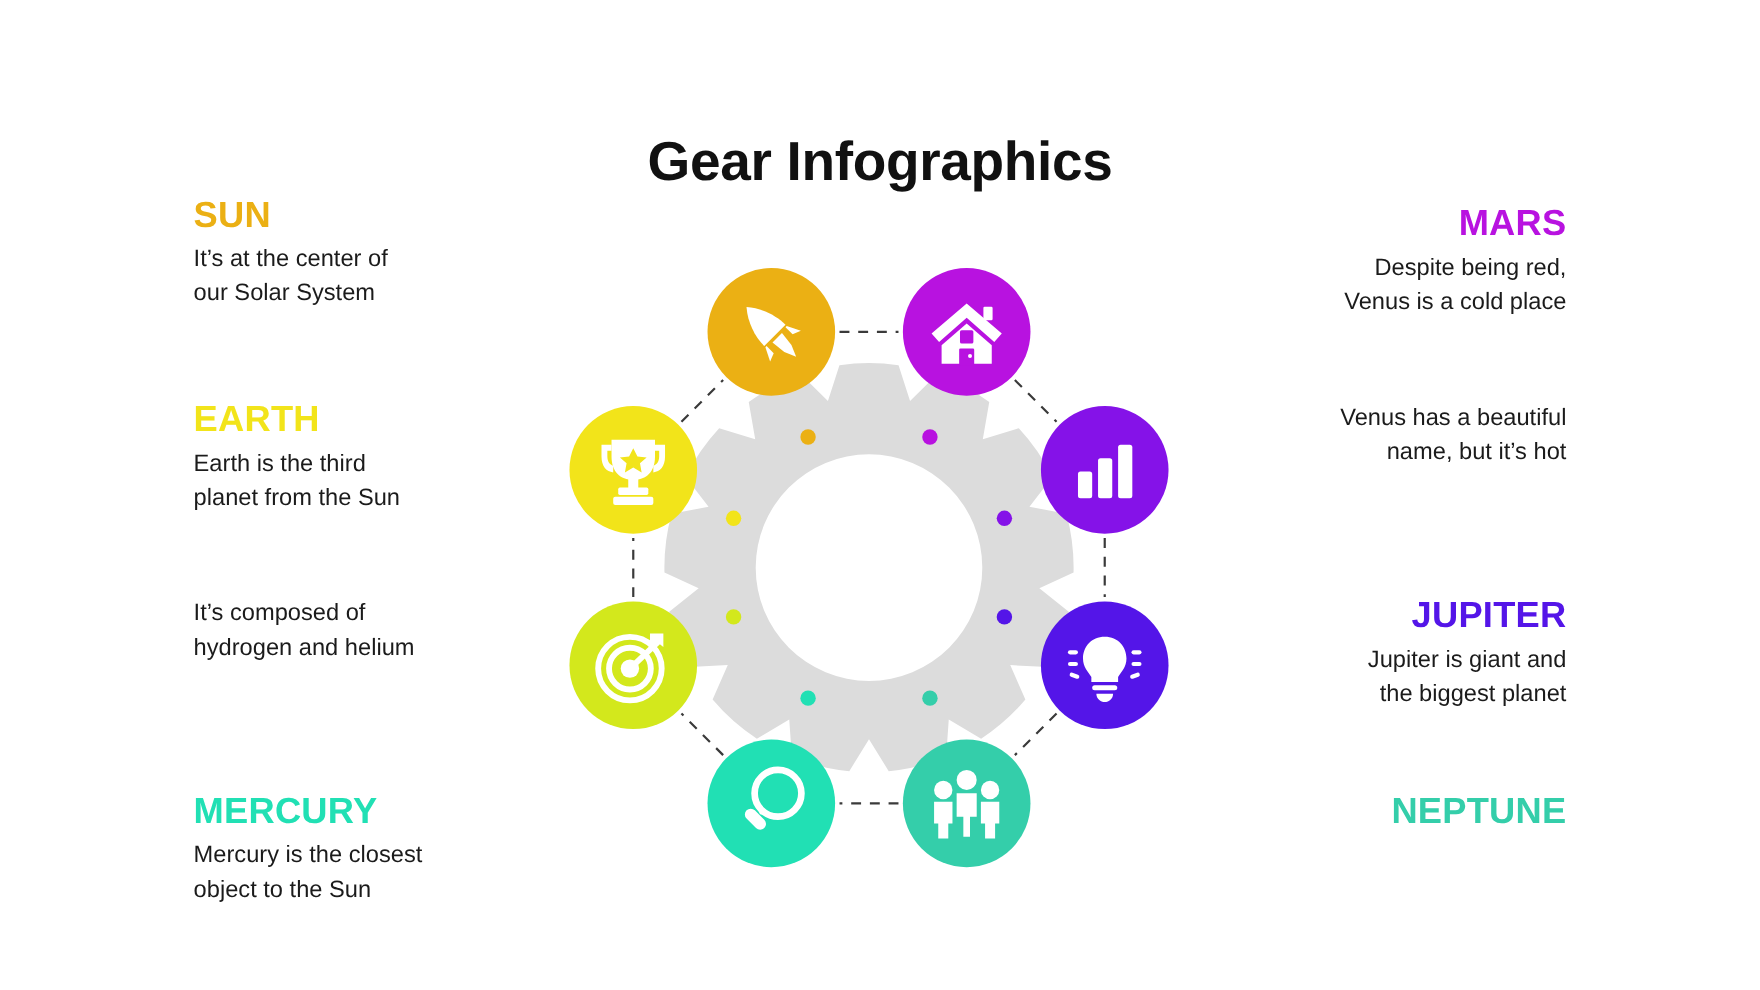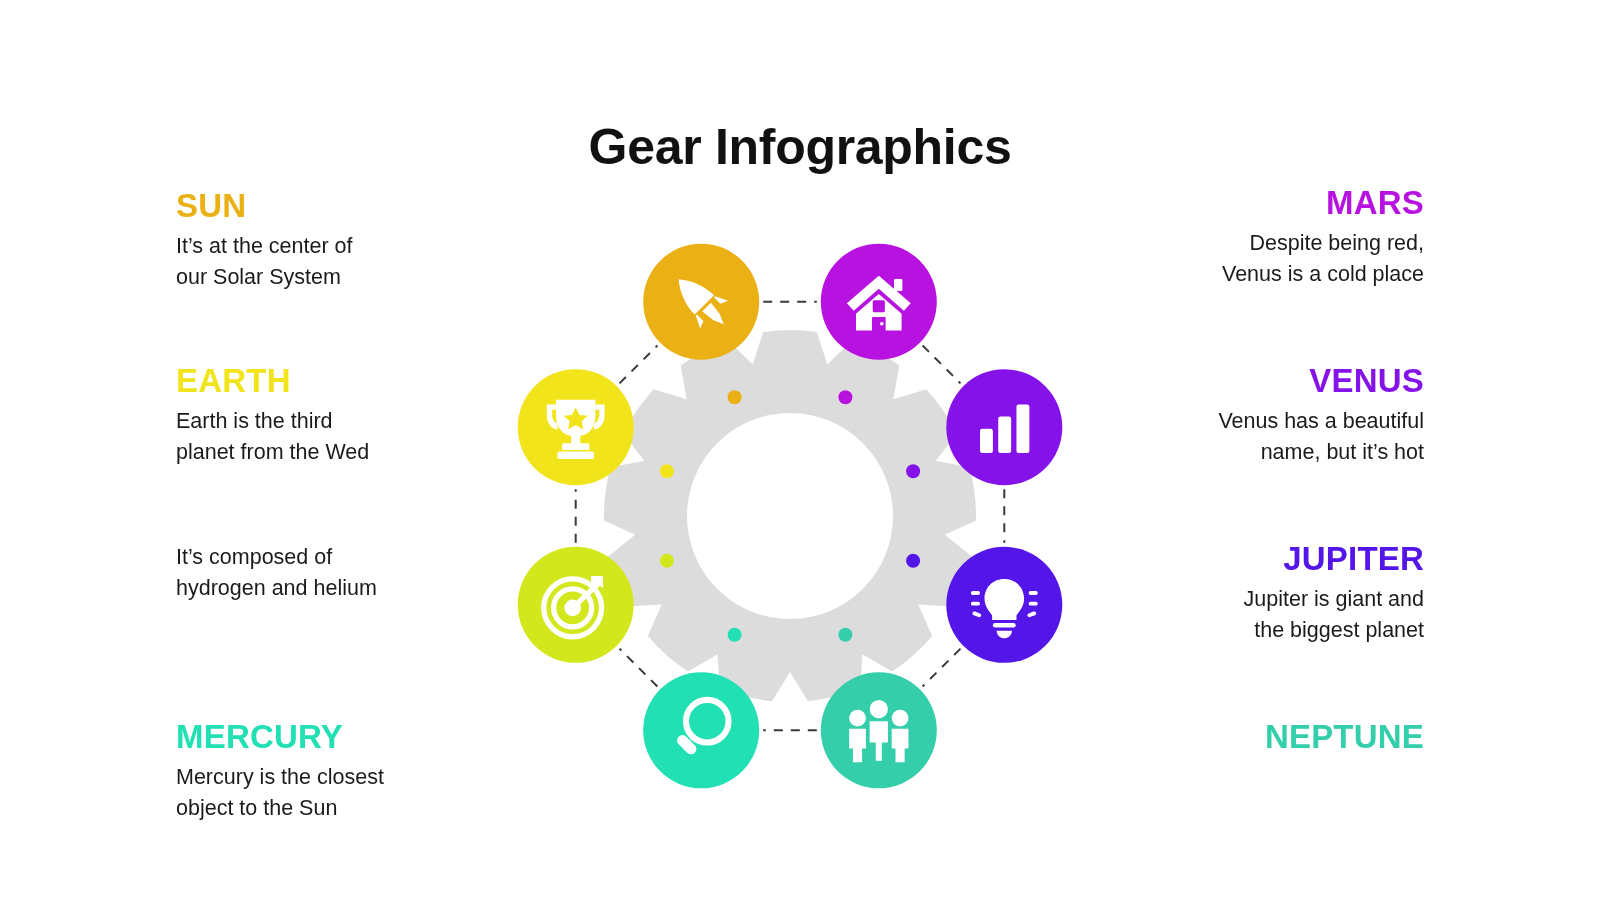--- a/index.html
+++ b/index.html
@@ -51,33 +51,33 @@
 </style>
 </head>
 <body>
 
 <div id="stage">
 
   <div class="title">Gear Infographics</div>
 
   <div class="col col-left">
 
-    <div class="entry" style="top:153px;">
+    <div class="entry" style="top:142px;">
       <div class="entry-title" style="color: rgb(235, 176, 20);">SUN</div>
       <div class="entry-desc">
         <div>It’s at the center of</div>
         <div>our Solar System</div>
       </div>
     </div>
 
     <div class="entry" style="top:328px;">
       <div class="entry-title" style="color: rgb(242, 228, 26);">EARTH</div>
       <div class="entry-desc">
         <div>Earth is the third</div>
-        <div>planet from the Wed</div>
+        <div>planet from the Sun</div>
       </div>
     </div>
 
     <div class="entry" style="top:506px;">
       <div class="entry-desc">
         <div>It’s composed of</div>
         <div>hydrogen and helium</div>
       </div>
     </div>
 
@@ -95,21 +95,20 @@
 
     <div class="entry" style="top:150px;">
       <div class="entry-title" style="color: rgb(184, 18, 224);">MARS</div>
       <div class="entry-desc">
         <div>Despite being red,</div>
         <div>Venus is a cold place</div>
       </div>
     </div>
 
     <div class="entry" style="top:328px;">
-      <div class="entry-title" style="color: rgb(133, 18, 232);">VENUS</div>
       <div class="entry-desc">
         <div>Venus has a beautiful</div>
         <div>name, but it’s hot</div>
       </div>
     </div>
 
     <div class="entry" style="top:506px;">
       <div class="entry-title" style="color: rgb(84, 21, 232);">JUPITER</div>
       <div class="entry-desc">
         <div>Jupiter is giant and</div>

